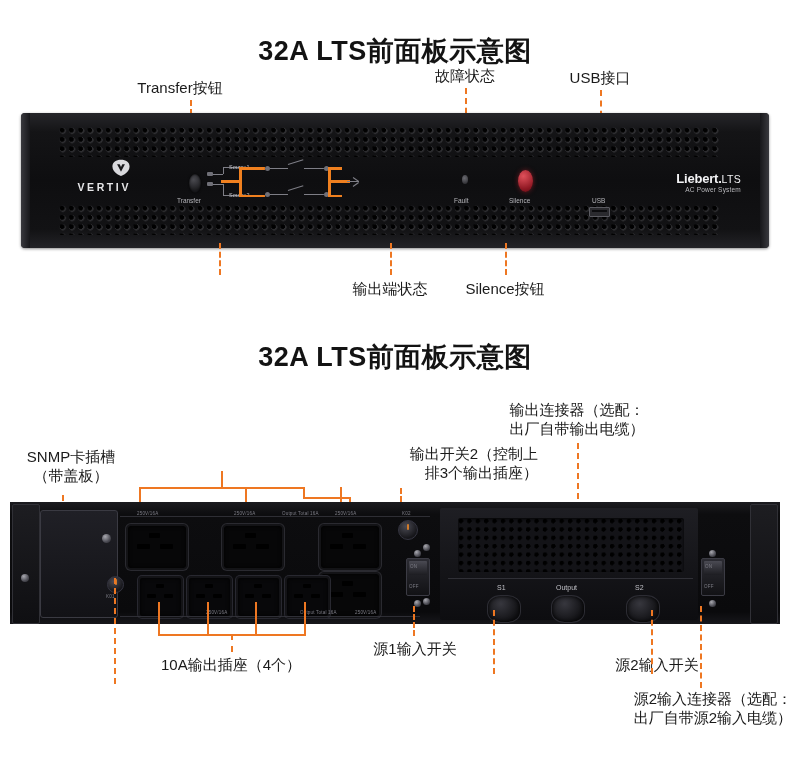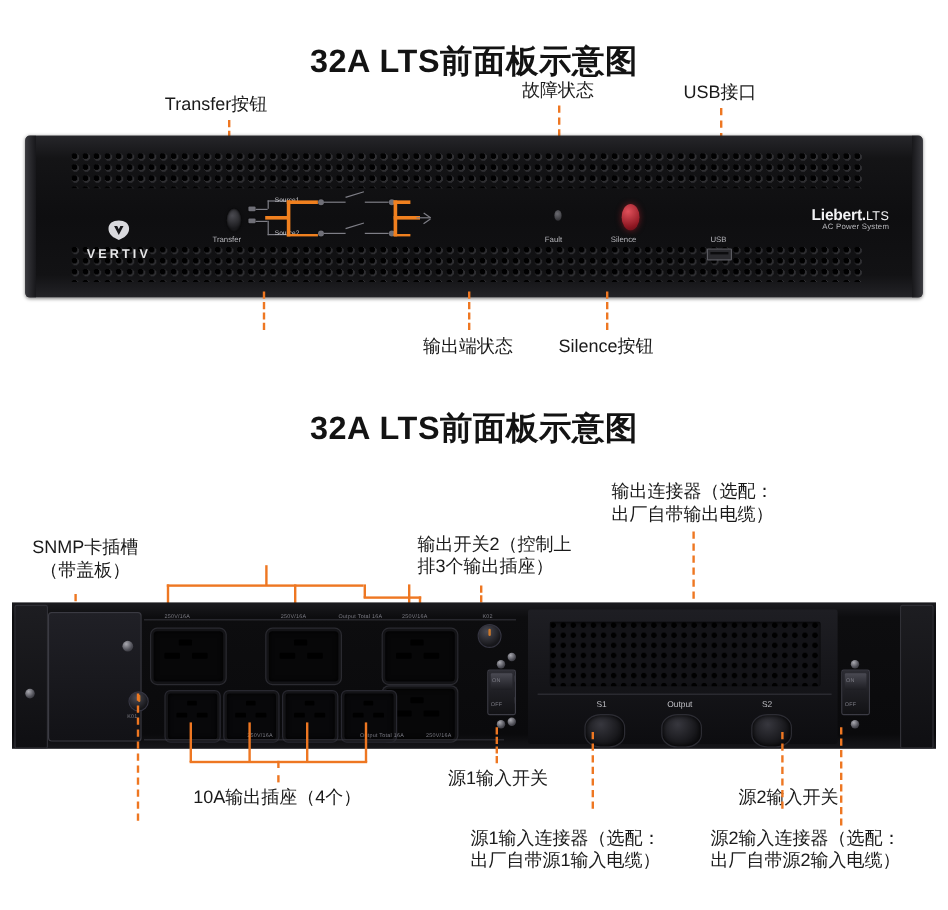--- a/index.html
+++ b/index.html
@@ -21,21 +21,21 @@
     text-align:center;width:100%;left:0;color:#131313;
     white-space:nowrap;
   }
 
   
   .lbl{
     font-size:15px;line-height:19px;color:#1a1a1a;
     white-space:pre;
   }
   .lbl.c{text-align:center;}
-  .lbl.l{text-align:left;}
+  .lbl.l{text-align:right;}
 
   
   .vline{
     width:0;border-left:2.4px dashed #ee7722;
   }
   .vsolid{width:0;border-left:2.4px solid #ee7722;}
   .hsolid{height:0;border-top:2.4px solid #ee7722;}
 
   
   .chassis{
@@ -189,21 +189,21 @@
 
   <div class="abs chassis" style="left:21px;top:113px;width:748px;height:135px;">
     <div class="chassis-inner">
       <div class="bezel-edge"></div>
       <div class="bezel-edge right"></div>
 
       <div class="vent" style="left:38px;top:14px;width:660px;height:30px;"></div>
 
       <div class="vent" style="left:38px;top:92px;width:660px;height:30px;"></div>
 
-      <div class="abs" style="left:46px;top:70px;width:64px;text-align:center;">
+      <div class="abs" style="left:46px;top:46px;width:64px;text-align:right;">
         <svg class="vlogo-mark" viewBox="0 0 24 22">
           <path d="M12 1C6 1 1.5 4 1.5 9.2c0 4.3 3 7.4 6.1 9.3 1.6 1 3.2 1.7 4.4 2.2 1.2-.5 2.8-1.2 4.4-2.2 3.1-1.9 6.1-5 6.1-9.3C22.5 4 18 1 12 1z" fill="#d9d9dd"></path>
           <path d="M7.2 6.5 12 15.6l4.8-9.1H13.6L12 9.9 10.4 6.5z" fill="#17171a"></path>
         </svg>
         <div class="vlogo-txt">VERTIV</div>
       </div>
 
       <div class="abs btn-round" style="left:168px;top:61px;width:12px;height:19px;border-radius:50%;"></div>
       <div class="abs panel-txt" style="left:156px;top:84px;">Transfer</div>
 
@@ -405,22 +405,20 @@
   <div class="abs vsolid" style="left:255px;top:602px;height:33px;"></div>
   <div class="abs vsolid" style="left:304px;top:602px;height:33px;"></div>
   <div class="abs hsolid" style="left:158px;top:634px;width:148px;"></div>
   <div class="abs vline" style="left:231px;top:634px;height:18px;"></div>
   <div class="abs lbl c" style="left:131px;top:655px;width:200px;">10A输出插座（4个）</div>
 
   <div class="abs vline" style="left:413px;top:606px;height:30px;"></div>
   <div class="abs lbl c" style="left:363px;top:639px;width:104px;">源1输入开关</div>
 
   <div class="abs vline" style="left:493px;top:610px;height:64px;"></div>
-  <div class="abs lbl l" style="left:392px;top:689px;width:200px;">源1输入连接器（选配：
-出厂自带源1输入电缆）</div>
 
   <div class="abs vline" style="left:700px;top:606px;height:82px;"></div>
   <div class="abs lbl c" style="left:602px;top:655px;width:110px;">源2输入开关</div>
 
   <div class="abs vline" style="left:651px;top:610px;height:64px;"></div>
   <div class="abs lbl l" style="left:592px;top:689px;width:200px;">源2输入连接器（选配：
 出厂自带源2输入电缆）</div>
 
 </div>
 

